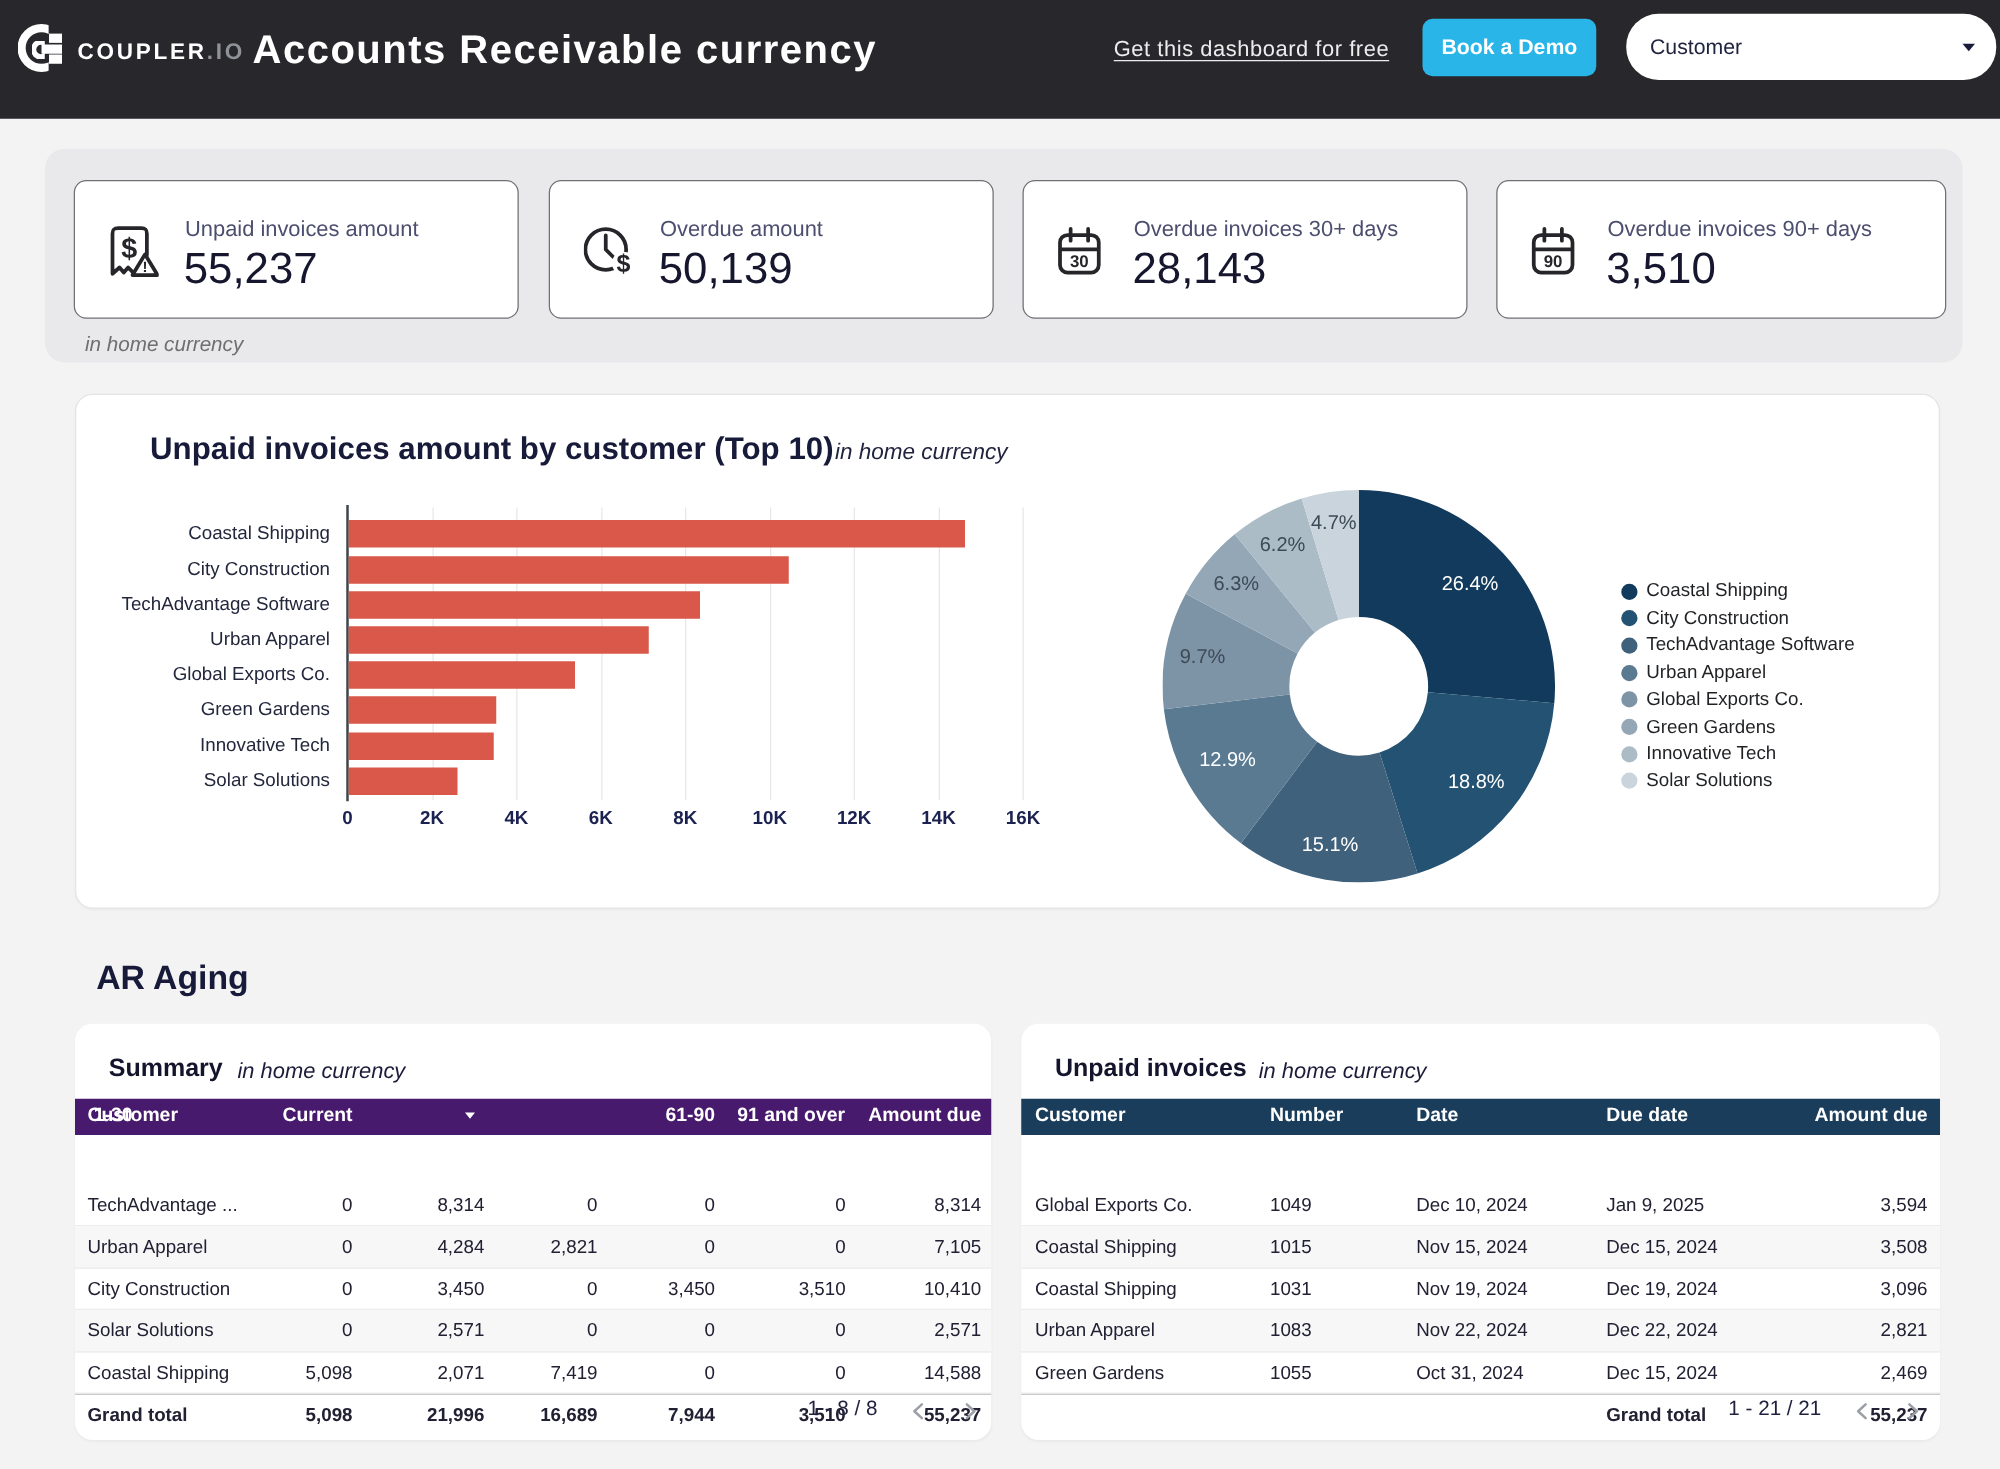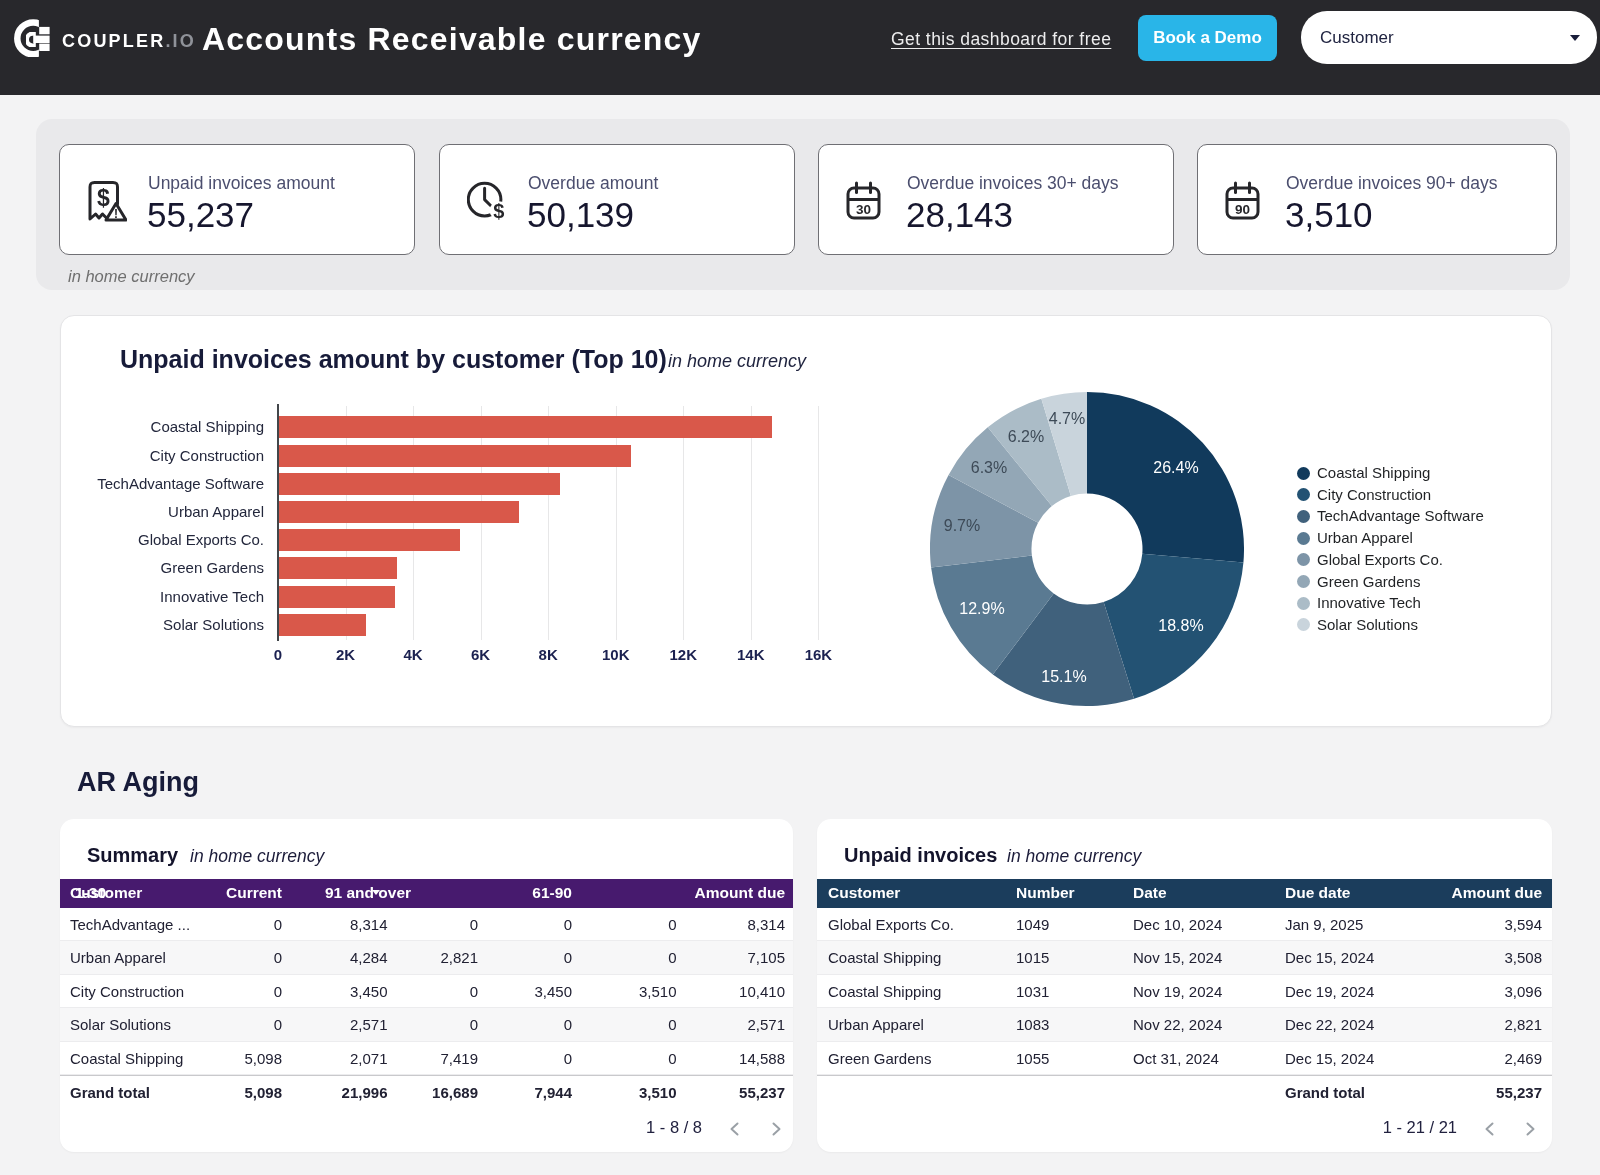--- a/index.html
+++ b/index.html
@@ -49,21 +49,21 @@
 
 #aging { position:absolute; left:77px; top:767px; font-size:27px; font-weight:bold; color:#171b39; }
 .tcard { position:absolute; top:819px; height:333px; background:#fff; border-radius:14px;
   box-shadow:0 1px 2px rgba(0,0,0,.04); }
 .ttitle { position:absolute; top:25px; font-size:20px; font-weight:bold; color:#14142c; }
 .tsub { position:absolute; top:27px; font-size:17.5px; font-style:italic; color:#1c1c3a; }
 .thead { position:absolute; left:0; top:59.5px; width:100%; height:29px; color:#fff;
   font-size:15.5px; font-weight:bold; }
 .thead div { position:absolute; top:5.5px; }
 .trow { position:absolute; left:0; width:100%; height:33.5px; font-size:15px; color:#212133;
-  border-bottom:1px solid #ececee; }
+  border-bottom:1px solid #ececee;margin-top:40px; }
 .trow.alt { background:#f7f7f8; }
 .trow.total { border-top:1px solid #c9c9cc; border-bottom:none; font-weight:bold; }
 .cname { position:absolute; left:10px; top:8px; }
 .cl { position:absolute; top:8px; }
 .cnum { position:absolute; left:0; top:8px; text-align:right; }
 .b { font-weight:bold; }
 .pg { position:absolute; font-size:16.5px; color:#21213f; }
 </style></head>
 <body>
 
@@ -223,21 +223,21 @@
 
 <div class="tcard" style="left:60px;width:733px">
   <div class="ttitle" style="left:27px">Summary</div>
   <div class="tsub" style="left:130px">in home currency</div>
   <div class="thead" style="background:#471A6E">
     <div style="left:10px">Customer</div>
     <div style="left:0;width:222px;text-align:right">Current</div>
     <div style="left:15px;width:305px;text-align:left">1-30</div>
     <div style="left:312px;top:11px;width:0;height:0;border-left:4.5px solid transparent;border-right:4.5px solid transparent;border-top:5.5px solid #fff"></div>
     <div style="left:0;width:512px;text-align:right">61-90</div>
-    <div style="left:0;width:616px;text-align:center">91 and over</div>
+    <div style="left:0;width:616px;text-align:right">91 and over</div>
     <div style="left:0;width:725px;text-align:right">Amount due</div>
   </div>
   <div class="trow" style="top:88.5px">
       <div class="cname">TechAdvantage ...</div>
       <div class="cnum" style="left:0;width:222px">0</div>
       <div class="cnum" style="left:0;width:327.5px">8,314</div>
       <div class="cnum" style="left:0;width:418px">0</div>
       <div class="cnum" style="left:0;width:512px">0</div>
       <div class="cnum" style="left:0;width:616.5px">0</div>
       <div class="cnum" style="left:0;width:725px">8,314</div>

